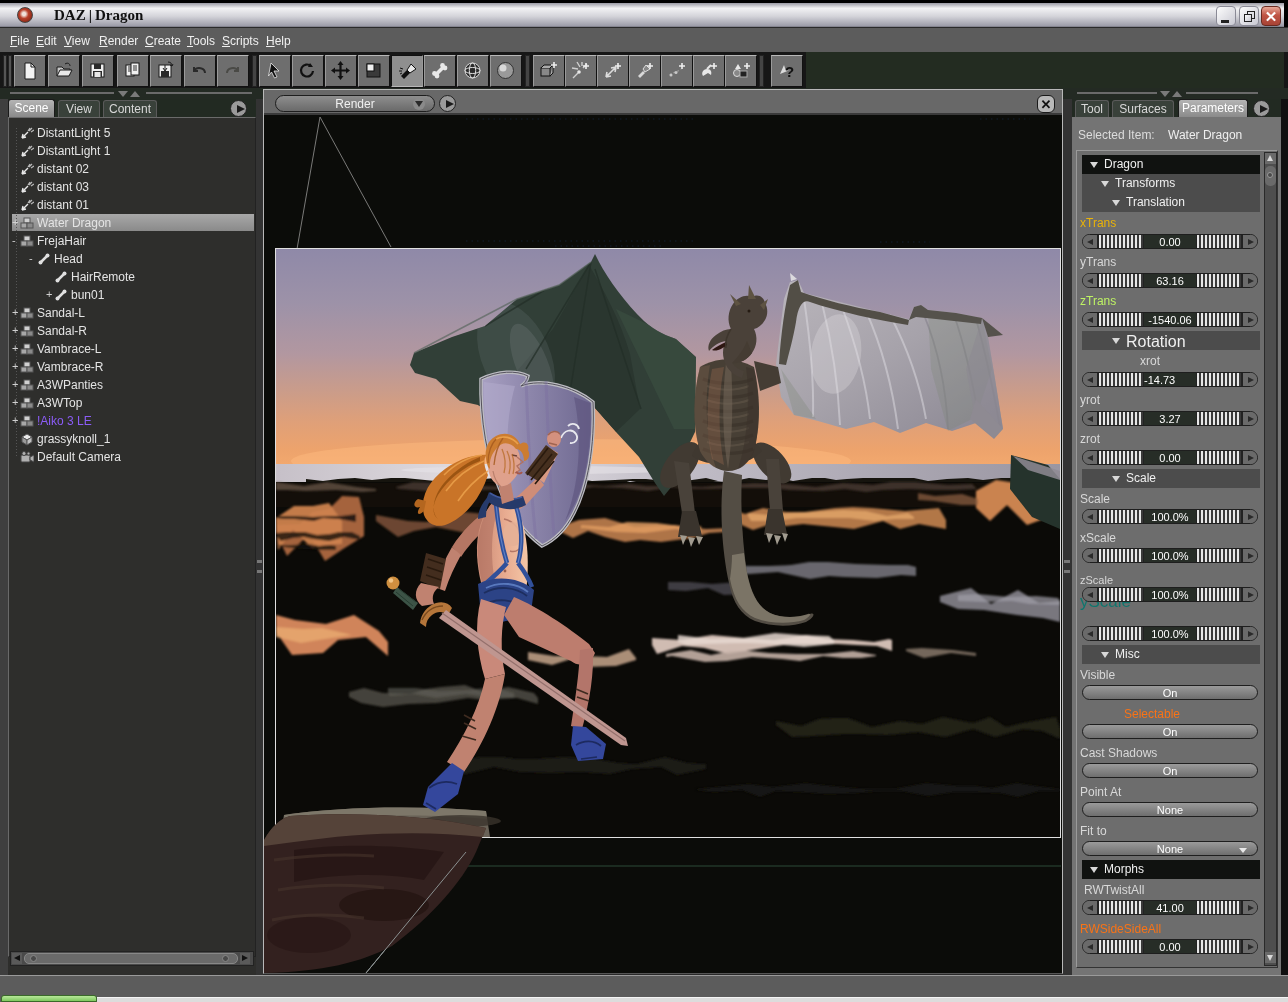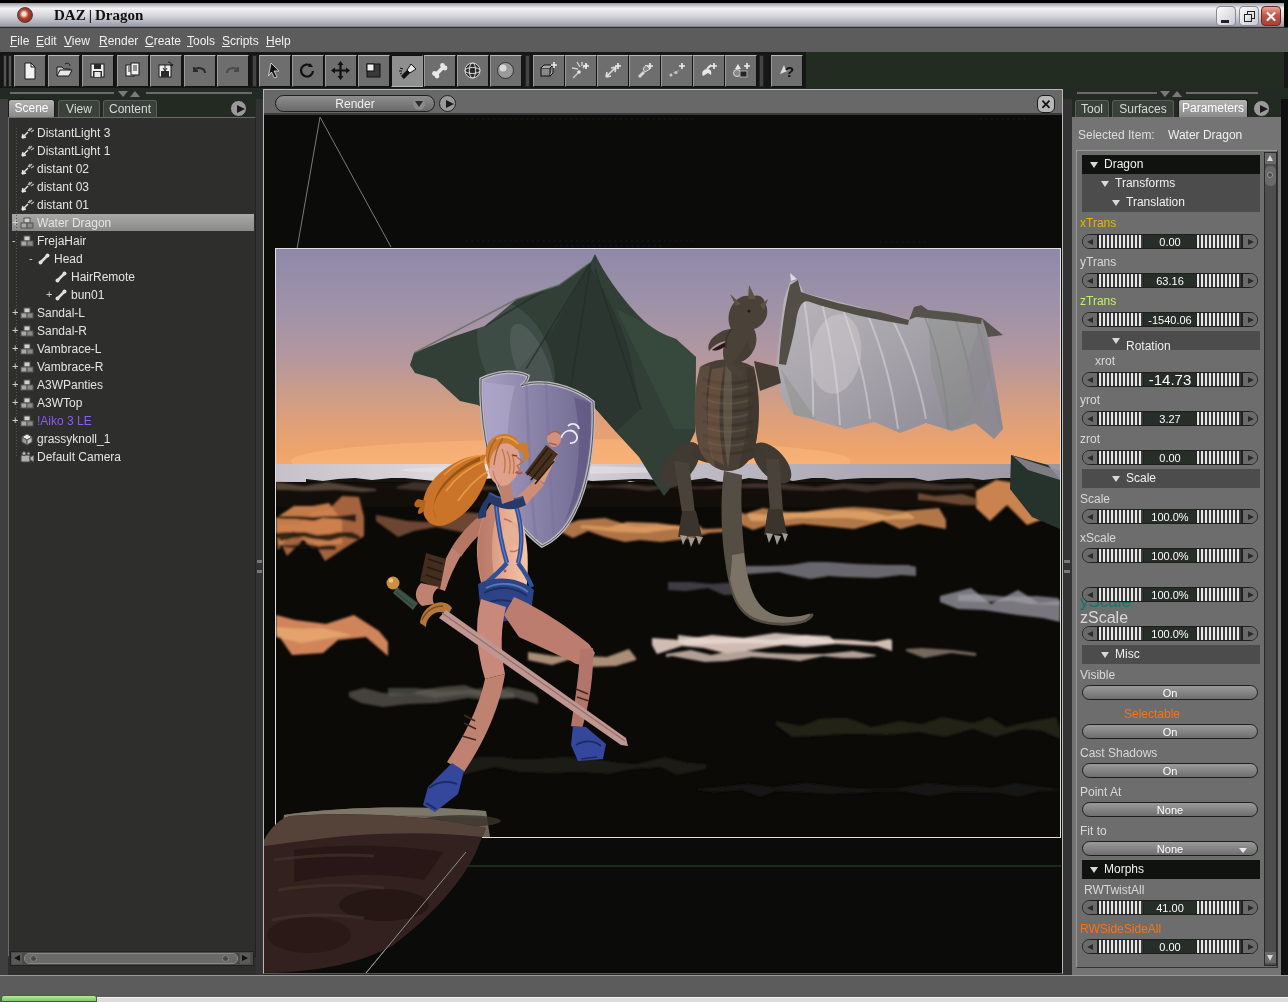--- a/index.html
+++ b/index.html
@@ -222,21 +222,21 @@
 <div class="abs" style="left:103px;top:100px;width:54px;height:17px;background:#39413a;border:1px solid #5a5a5a;border-bottom:0;border-radius:3px 3px 0 0;color:#d8d8d8;font-size:12px;text-align:center;line-height:16px">Content</div>
 <div class="abs" style="left:230px;top:100px;width:17px;height:17px;border-radius:50%;background:#9a9a9a;border:1px solid #222">
     <div class="abs" style="left:6px;top:4px;width:0;height:0;border-left:8px solid #1a1a1a;border-top:4.5px solid transparent;border-bottom:4.5px solid transparent"></div>
   </div>
 
 <div class="abs" style="left:8px;top:117px;width:248px;height:840px;border:1px solid #6a6a6a;border-right-color:#222;border-bottom-color:#222;background:#2e2e2c"></div>
 <svg width="14" height="14" viewBox="0 0 14 14" style="position:absolute;left:20px;top:126px">
     <path d="M2,12 l6,-6 m-6,6 l1,-4 m-1,4 l4,-1" stroke="#e8e8e8" stroke-width="1.4" fill="none"></path>
     <path d="M9,5 l3,-3 m-1,4 l3,-2 m-6,1 l2,-3" stroke="#b8b8b8" stroke-width="1.2" fill="none"></path>
   </svg>
-<div style="position:absolute;left:37px;top:126px;font-size:12px;color:#e4e4e4;white-space:nowrap">DistantLight 3</div>
+<div style="position:absolute;left:37px;top:126px;font-size:12px;color:#e4e4e4;white-space:nowrap">DistantLight 5</div>
 <svg width="14" height="14" viewBox="0 0 14 14" style="position:absolute;left:20px;top:144px">
     <path d="M2,12 l6,-6 m-6,6 l1,-4 m-1,4 l4,-1" stroke="#e8e8e8" stroke-width="1.4" fill="none"></path>
     <path d="M9,5 l3,-3 m-1,4 l3,-2 m-6,1 l2,-3" stroke="#b8b8b8" stroke-width="1.2" fill="none"></path>
   </svg>
 <div style="position:absolute;left:37px;top:144px;font-size:12px;color:#e4e4e4;white-space:nowrap">DistantLight 1</div>
 <svg width="14" height="14" viewBox="0 0 14 14" style="position:absolute;left:20px;top:162px">
     <path d="M2,12 l6,-6 m-6,6 l1,-4 m-1,4 l4,-1" stroke="#e8e8e8" stroke-width="1.4" fill="none"></path>
     <path d="M9,5 l3,-3 m-1,4 l3,-2 m-6,1 l2,-3" stroke="#b8b8b8" stroke-width="1.2" fill="none"></path>
   </svg>
 <div style="position:absolute;left:37px;top:162px;font-size:12px;color:#e4e4e4;white-space:nowrap">distant 02</div>
@@ -665,29 +665,29 @@
     </div>
 <div style="width:46px;height:100%;background:repeating-linear-gradient(90deg,#e8e8e8 0 2px,#3a3a3a 2px 4px);border:1px solid #222;border-top:0;border-bottom:0"></div>
 <div style="flex:1;height:100%;background:#272d27;color:#fff;font-size:11px;text-align:center;line-height:14px">-1540.06</div>
 <div style="width:46px;height:100%;background:repeating-linear-gradient(90deg,#e8e8e8 0 2px,#3a3a3a 2px 4px);border:1px solid #222;border-top:0;border-bottom:0"></div>
 <div style="width:15px;height:100%;background:#6a6a6a;border-left:1px solid #222;position:relative">
       <div style="position:absolute;left:5px;top:4px;width:0;height:0;border-left:6px solid #2a2a2a;border-top:3.5px solid transparent;border-bottom:3.5px solid transparent"></div>
     </div>
 </div>
 <div style="position:absolute;left:1082px;top:331px;width:178px;height:19px;background:#4c4c4c">
     <div style="position:absolute;left:30px;top:7px;width:0;height:0;border-top:6px solid #d8d8d8;border-left:4.5px solid transparent;border-right:4.5px solid transparent"></div>
-    <div style="position:absolute;left:44px;top:8px;font-size:12px;color:#f0f0f0">Rotation</div>
-  </div>
-<div style="position:absolute;left:1095px;top:354px;font-size:12px;color:#d8d8d8">xrot</div>
+    <div style="position:absolute;left:44px;top:2px;font-size:16px;color:#f0f0f0">Rotation</div>
+  </div>
+<div style="position:absolute;left:1140px;top:354px;font-size:12px;color:#d8d8d8">xrot</div>
 <div style="position:absolute;left:1082px;top:372px;width:176px;height:15px;background:#7a7a7a;border:1px solid #1e1e1e;border-radius:8px;display:flex;overflow:hidden">
 <div style="width:15px;height:100%;background:#6a6a6a;border-right:1px solid #222;position:relative">
       <div style="position:absolute;left:4px;top:4px;width:0;height:0;border-right:6px solid #2a2a2a;border-top:3.5px solid transparent;border-bottom:3.5px solid transparent"></div>
     </div>
 <div style="width:46px;height:100%;background:repeating-linear-gradient(90deg,#e8e8e8 0 2px,#3a3a3a 2px 4px);border:1px solid #222;border-top:0;border-bottom:0"></div>
-<div style="flex:1;height:100%;background:#272d27;color:#fff;font-size:15px;text-align:center;line-height:14px">-14.73</div>
+<div style="flex:1;height:100%;background:#272d27;color:#fff;font-size:11px;text-align:left;line-height:14px">-14.73</div>
 <div style="width:46px;height:100%;background:repeating-linear-gradient(90deg,#e8e8e8 0 2px,#3a3a3a 2px 4px);border:1px solid #222;border-top:0;border-bottom:0"></div>
 <div style="width:15px;height:100%;background:#6a6a6a;border-left:1px solid #222;position:relative">
       <div style="position:absolute;left:5px;top:4px;width:0;height:0;border-left:6px solid #2a2a2a;border-top:3.5px solid transparent;border-bottom:3.5px solid transparent"></div>
     </div>
 </div>
 <div style="position:absolute;left:1080px;top:393px;font-size:12px;color:#d8d8d8">yrot</div>
 <div style="position:absolute;left:1082px;top:411px;width:176px;height:15px;background:#7a7a7a;border:1px solid #1e1e1e;border-radius:8px;display:flex;overflow:hidden">
 <div style="width:15px;height:100%;background:#6a6a6a;border-right:1px solid #222;position:relative">
       <div style="position:absolute;left:4px;top:4px;width:0;height:0;border-right:6px solid #2a2a2a;border-top:3.5px solid transparent;border-bottom:3.5px solid transparent"></div>
     </div>
@@ -743,21 +743,21 @@
 <div style="width:15px;height:100%;background:#6a6a6a;border-right:1px solid #222;position:relative">
       <div style="position:absolute;left:4px;top:4px;width:0;height:0;border-right:6px solid #2a2a2a;border-top:3.5px solid transparent;border-bottom:3.5px solid transparent"></div>
     </div>
 <div style="width:46px;height:100%;background:repeating-linear-gradient(90deg,#e8e8e8 0 2px,#3a3a3a 2px 4px);border:1px solid #222;border-top:0;border-bottom:0"></div>
 <div style="flex:1;height:100%;background:#272d27;color:#fff;font-size:11px;text-align:center;line-height:14px">100.0%</div>
 <div style="width:46px;height:100%;background:repeating-linear-gradient(90deg,#e8e8e8 0 2px,#3a3a3a 2px 4px);border:1px solid #222;border-top:0;border-bottom:0"></div>
 <div style="width:15px;height:100%;background:#6a6a6a;border-left:1px solid #222;position:relative">
       <div style="position:absolute;left:5px;top:4px;width:0;height:0;border-left:6px solid #2a2a2a;border-top:3.5px solid transparent;border-bottom:3.5px solid transparent"></div>
     </div>
 </div>
-<div style="position:absolute;left:1080px;top:609px;font-size:16px;color:#d8d8d8">zScale</div>
+<div style="position:absolute;left:1080px;top:574px;font-size:11px;color:#d8d8d8">zScale</div>
 <div style="position:absolute;left:1082px;top:626px;width:176px;height:15px;background:#7a7a7a;border:1px solid #1e1e1e;border-radius:8px;display:flex;overflow:hidden">
 <div style="width:15px;height:100%;background:#6a6a6a;border-right:1px solid #222;position:relative">
       <div style="position:absolute;left:4px;top:4px;width:0;height:0;border-right:6px solid #2a2a2a;border-top:3.5px solid transparent;border-bottom:3.5px solid transparent"></div>
     </div>
 <div style="width:46px;height:100%;background:repeating-linear-gradient(90deg,#e8e8e8 0 2px,#3a3a3a 2px 4px);border:1px solid #222;border-top:0;border-bottom:0"></div>
 <div style="flex:1;height:100%;background:#272d27;color:#fff;font-size:11px;text-align:center;line-height:14px">100.0%</div>
 <div style="width:46px;height:100%;background:repeating-linear-gradient(90deg,#e8e8e8 0 2px,#3a3a3a 2px 4px);border:1px solid #222;border-top:0;border-bottom:0"></div>
 <div style="width:15px;height:100%;background:#6a6a6a;border-left:1px solid #222;position:relative">
       <div style="position:absolute;left:5px;top:4px;width:0;height:0;border-left:6px solid #2a2a2a;border-top:3.5px solid transparent;border-bottom:3.5px solid transparent"></div>
     </div>

